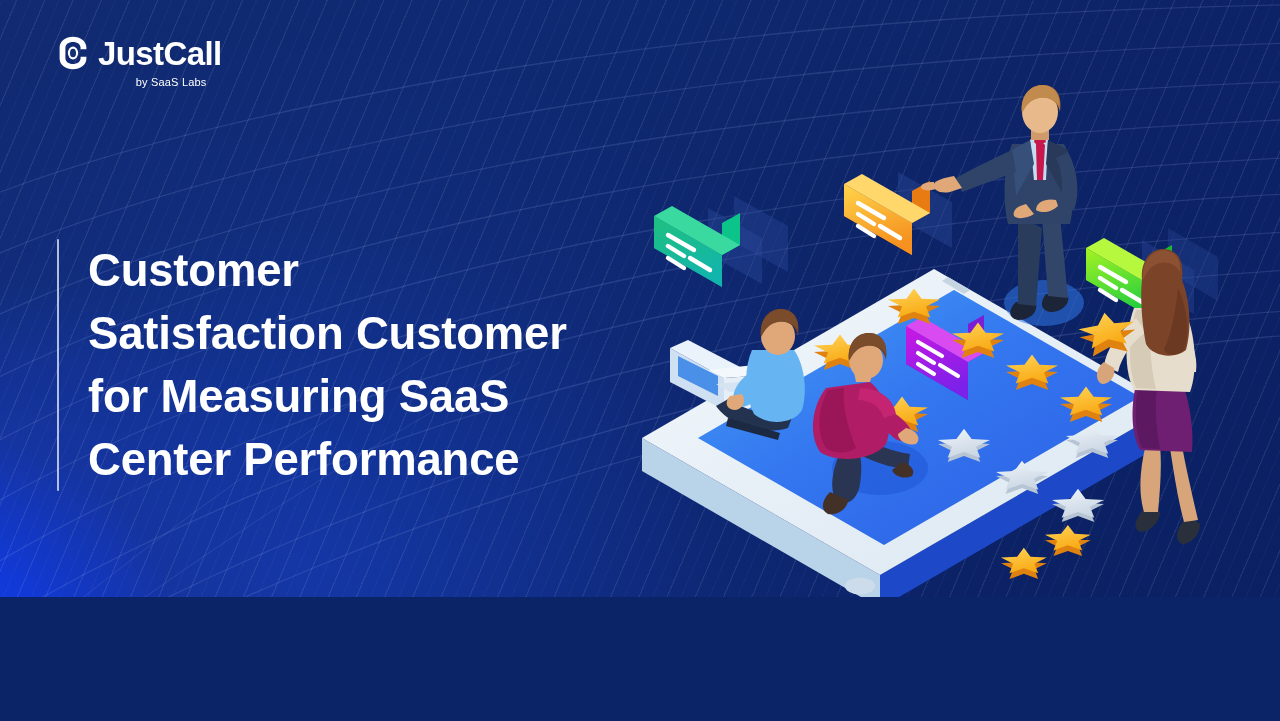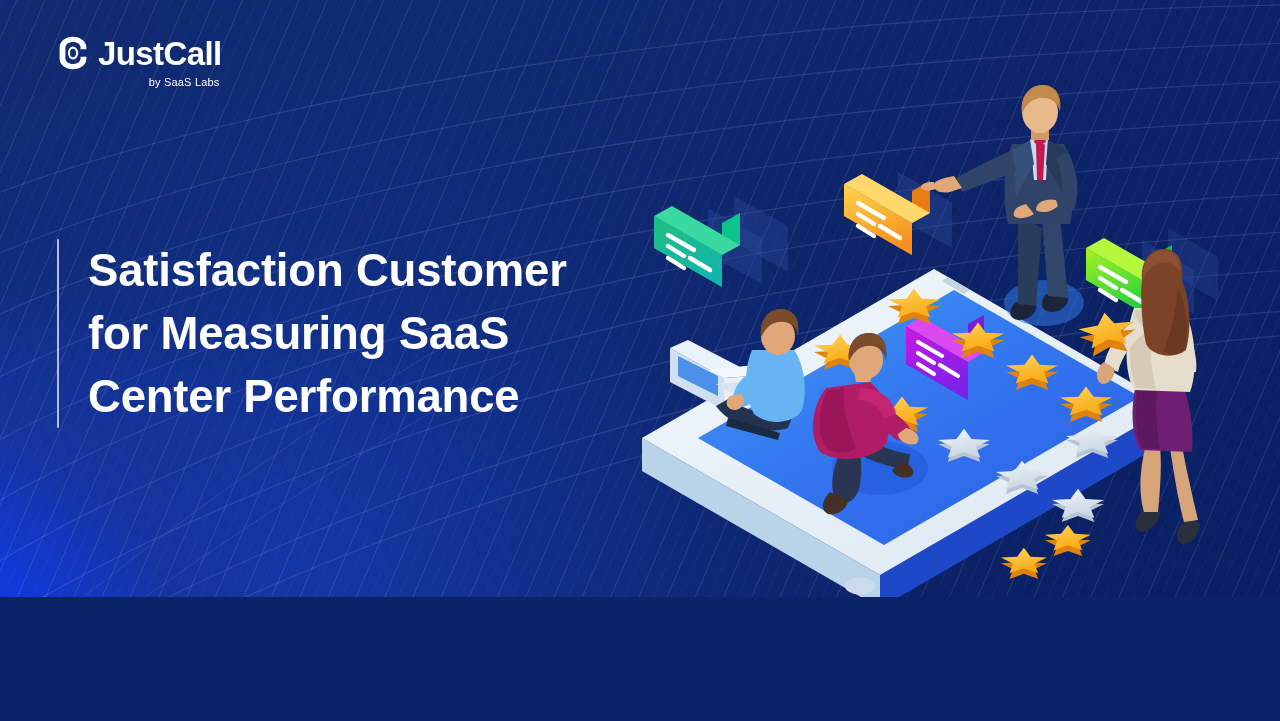--- a/index.html
+++ b/index.html
@@ -50,21 +50,21 @@
   }
   .logo-row { display: flex; align-items: center; gap: 10px; }
   .logo-mark { width: 30px; height: 34px; display: block; }
   .logo-word {
     color: #ffffff; font-size: 33px; font-weight: 700;
     letter-spacing: -0.6px; line-height: 1;
   }
   .logo-sub {
     color: #ffffff; font-size: 11px; font-weight: 400;
     letter-spacing: 0.2px; margin-top: 6px; align-self: flex-end;
-    margin-right: 2px;
+    margin-right: 15px;
   }
 
   
   #headline-wrap {
     position: absolute; left: 57px; top: 239px;
     display: flex; align-items: stretch;
   }
   .rule {
     width: 2px; background: #cfd9ee; opacity: .85;
     margin-right: 29px; border-radius: 1px;
@@ -122,20 +122,21 @@
         <ellipse cx="15" cy="17" rx="3.0" ry="4.3" fill="#10306f"></ellipse>
       </svg>
       <span class="logo-word">JustCall</span>
     </div>
     <span class="logo-sub">by SaaS Labs</span>
   </div>
 
   <div id="headline-wrap">
     <div class="rule"></div>
     <h1 id="headline">
+      <span class="ln">Customer</span>
       <span class="ln">Satisfaction Customer</span>
       <span class="ln">for Measuring SaaS</span>
       <span class="ln">Center Performance</span>
     </h1>
   </div>
 
   <div id="illustration">
   <svg viewBox="0 0 620 560">
     <defs>
       <linearGradient id="gScreen" x1="0" y1="0" x2="1" y2="1">

